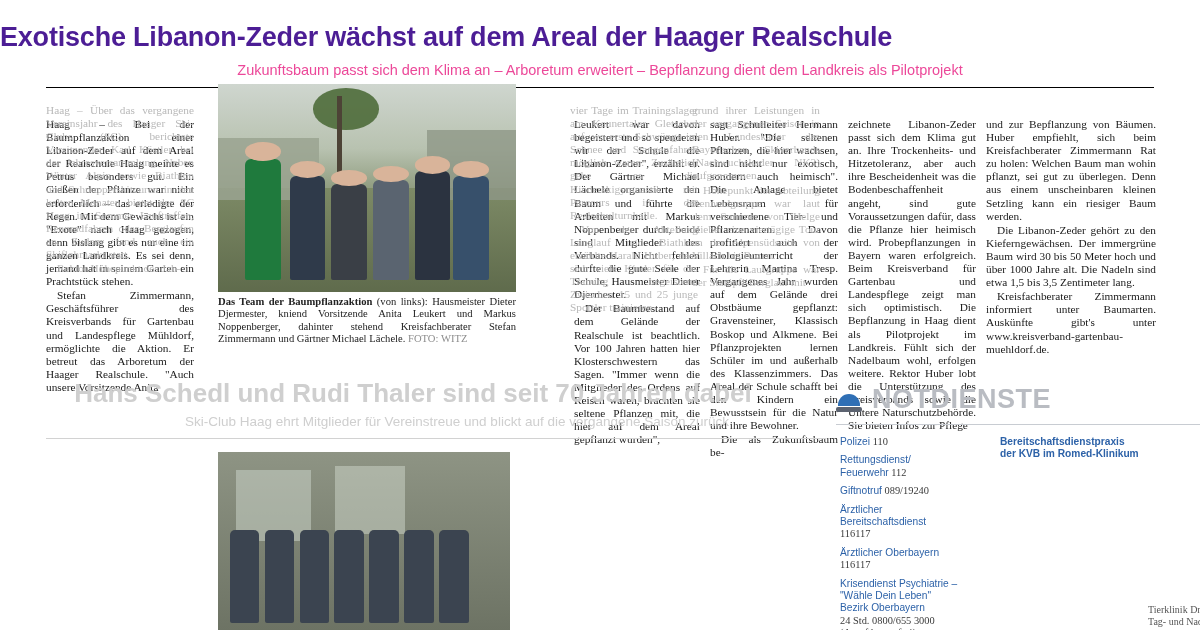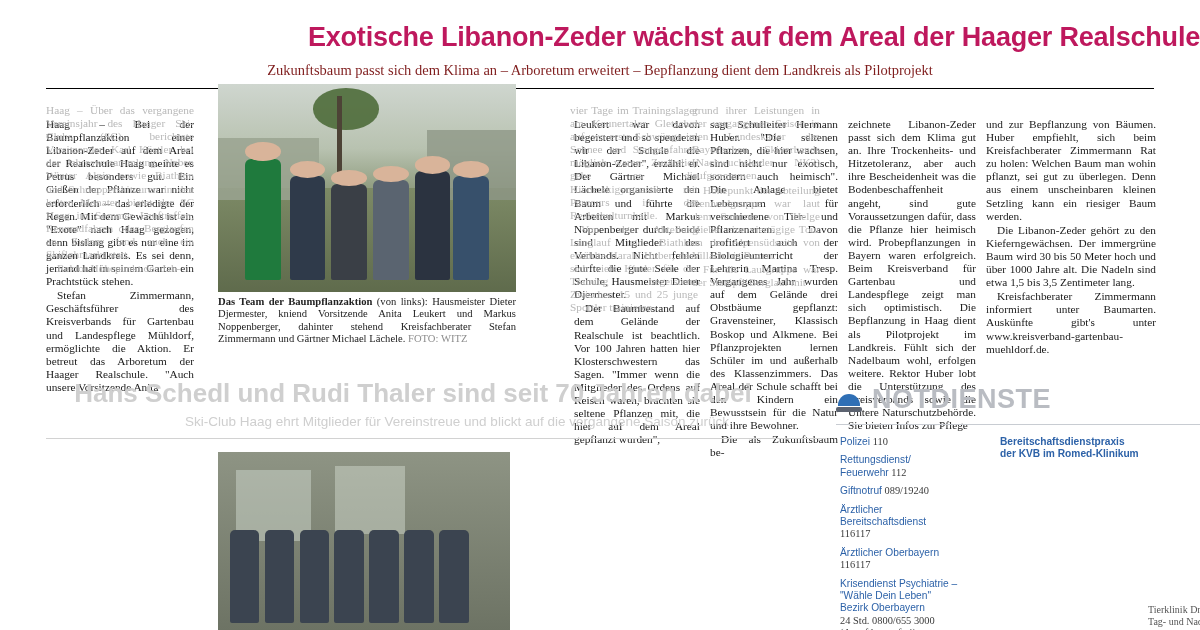--- a/index.html
+++ b/index.html
@@ -9,33 +9,33 @@
     font-family:"Liberation Serif", serif;
     color:#111;
     overflow:hidden;
     position:relative;
   }
   .page{position:relative;width:1200px;height:630px;}
 
   
   .art1{position:absolute;left:0;top:0;width:1200px;}
   .headline1{
-    text-align:right;
+    text-align:left;
     font-family:"Liberation Sans", sans-serif;
     font-weight:bold;
     font-size:27px;
     letter-spacing:-0.2px;
     margin:22px 0 0 0;
-    color:#be185d;
+    color:#4c1d95;
   }
   .subhead1{
     text-align:center;
-    font-family:Liberation Serif, serif;
+    font-family:Liberation Sans, sans-serif;
     font-size:14.5px;
-    color:#7f1d1d;
+    color:#ec4899;
     margin:9px 0 0 0;
   }
   .rule{height:1px;background:#000;margin:9px 46px 0 46px;}
 
   .cols1{
     position:absolute;left:46px;top:84px;width:1110px;height:285px;
   }
   .col{position:absolute;top:0;font-size:11.3px;line-height:13.1px;text-align:justify;color:#1a1a1a;margin-top:34px;}
   .col p{margin:0 0 0 0;text-indent:11px;}
   .col p.first{text-indent:0;}

